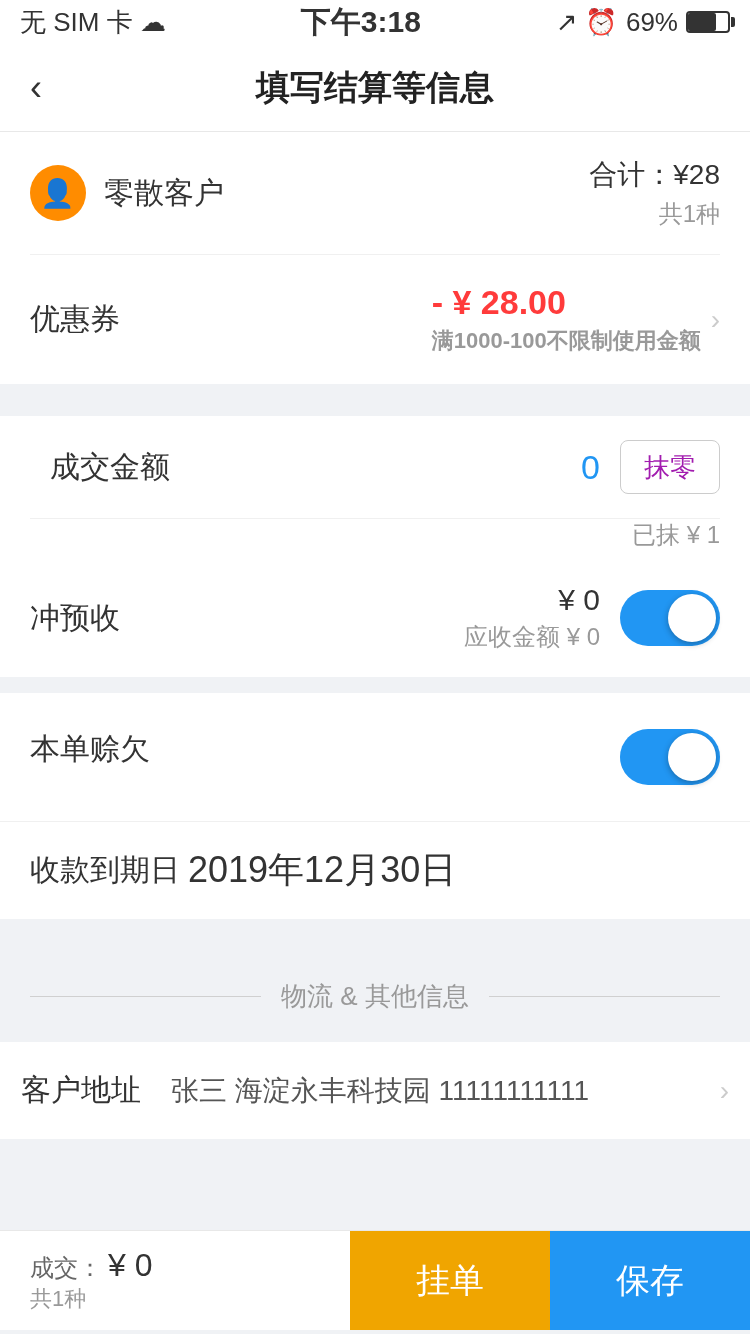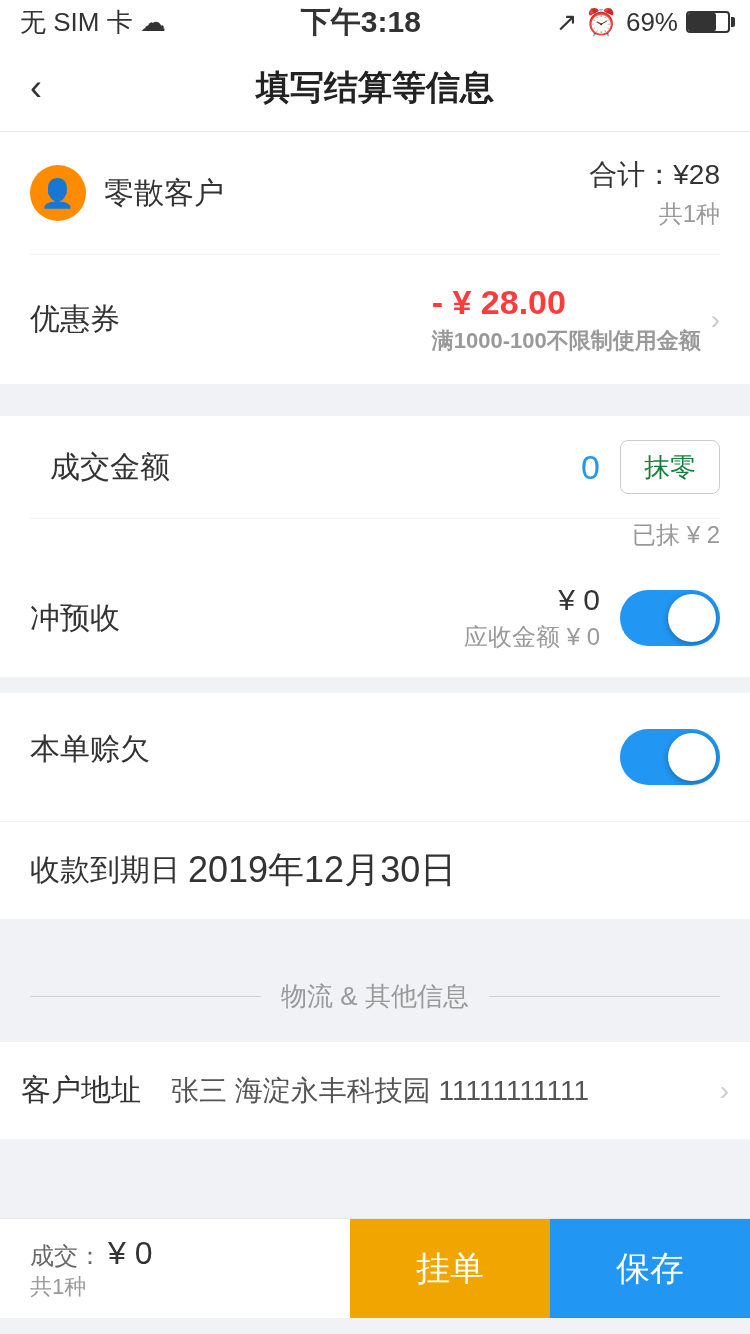--- a/index.html
+++ b/index.html
@@ -183,21 +183,21 @@
       font-size: 34px;
       color: #2196f3;
       font-weight: 500;
     }
     .round-btn {
       width: 100px;
       height: 54px;
       border: 1px solid #ccc;
       border-radius: 8px;
       font-size: 26px;
-      color: #15803d;
+      color: #a21caf;
       display: flex;
       align-items: center;
       justify-content: center;
       background: #fff;
       cursor: pointer;
     }
     .amount-sub {
       font-size: 24px;
       color: #999;
       text-align: right;
@@ -322,21 +322,21 @@
     }
     .address-value {
       font-size: 28px;
       color: #555;
       flex: 1;
     }
 
     
     .bottom-bar {
       position: fixed;
-      bottom: 16px;
+      bottom: 4px;
       left: 0;
       width: 750px;
       height: 100px;
       background: #fff;
       display: flex;
       align-items: stretch;
       border-top: 1px solid #e8e8e8;
     }
     .bottom-info {
       flex: 1;
@@ -437,21 +437,21 @@
   <div class="section-gap"></div>
 
   <div class="amount-section">
     <div class="amount-row">
       <div class="amount-label">成交金额</div>
       <div class="amount-value-group">
         <div class="amount-value">0</div>
         <div class="round-btn">抹零</div>
       </div>
     </div>
-    <div class="amount-sub">已抹  ¥ 2</div>
+    <div class="amount-sub">已抹  ¥ 1</div>
 
     <div class="prereceive-row">
       <div class="prereceive-label">冲预收</div>
       <div class="prereceive-right">
         <div class="prereceive-amount-group">
           <div class="prereceive-value">¥ 0</div>
           <div class="prereceive-sub">应收金额 ¥ 0</div>
         </div>
         <div class="toggle-switch">
           <div class="toggle-knob"></div>

